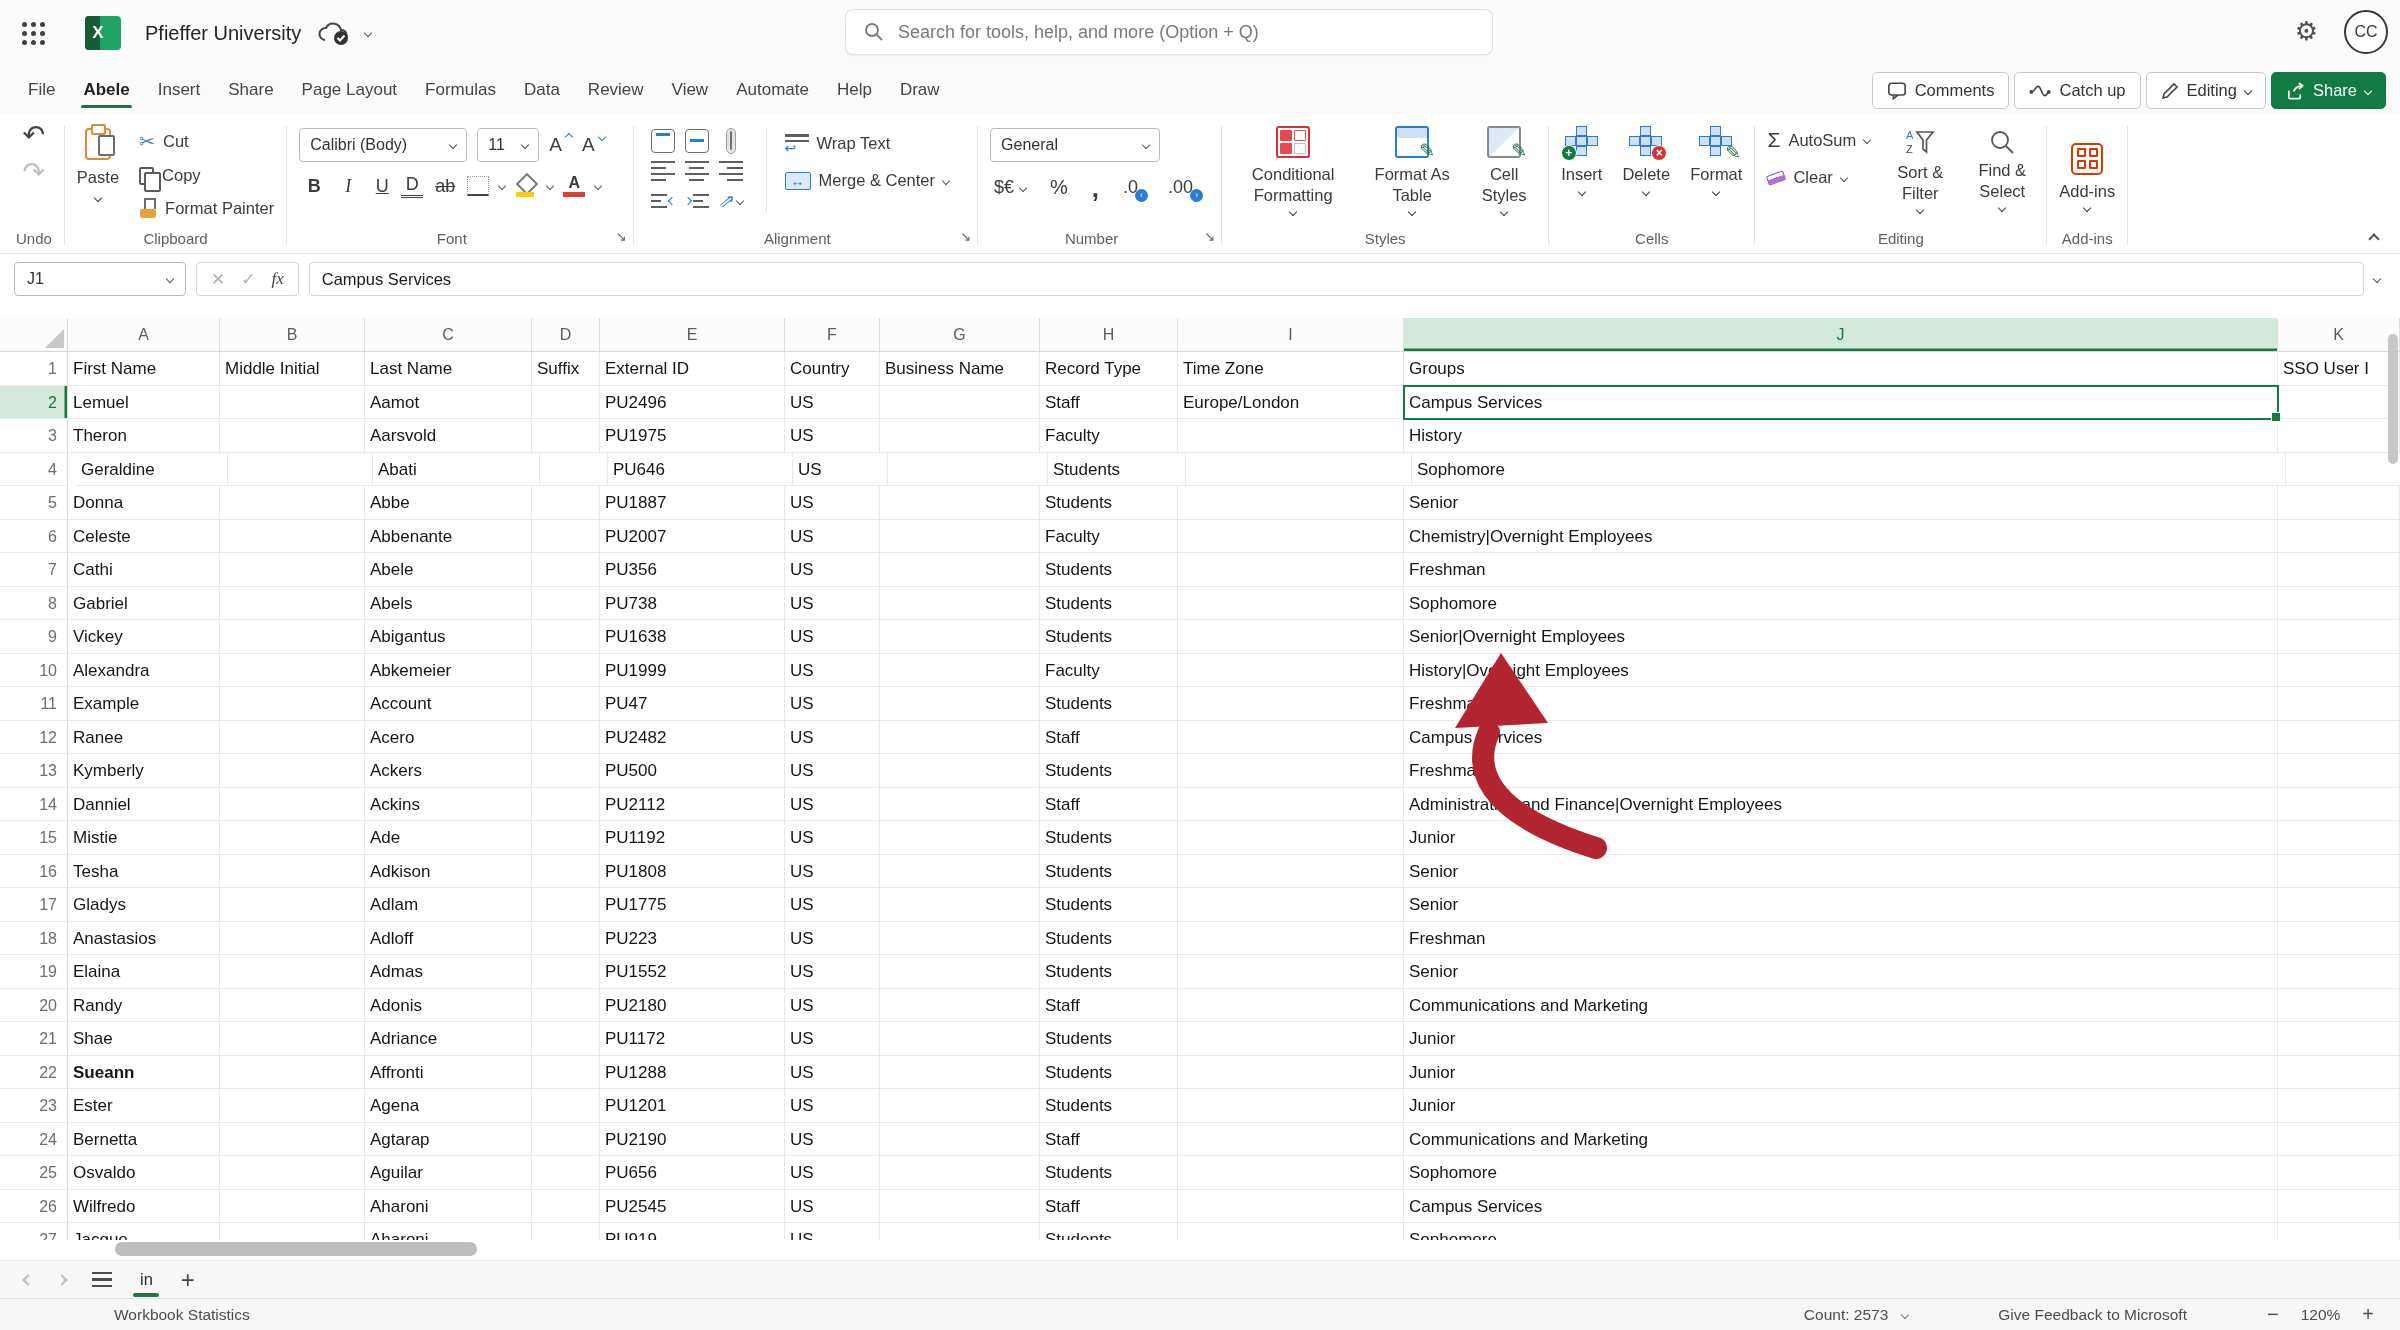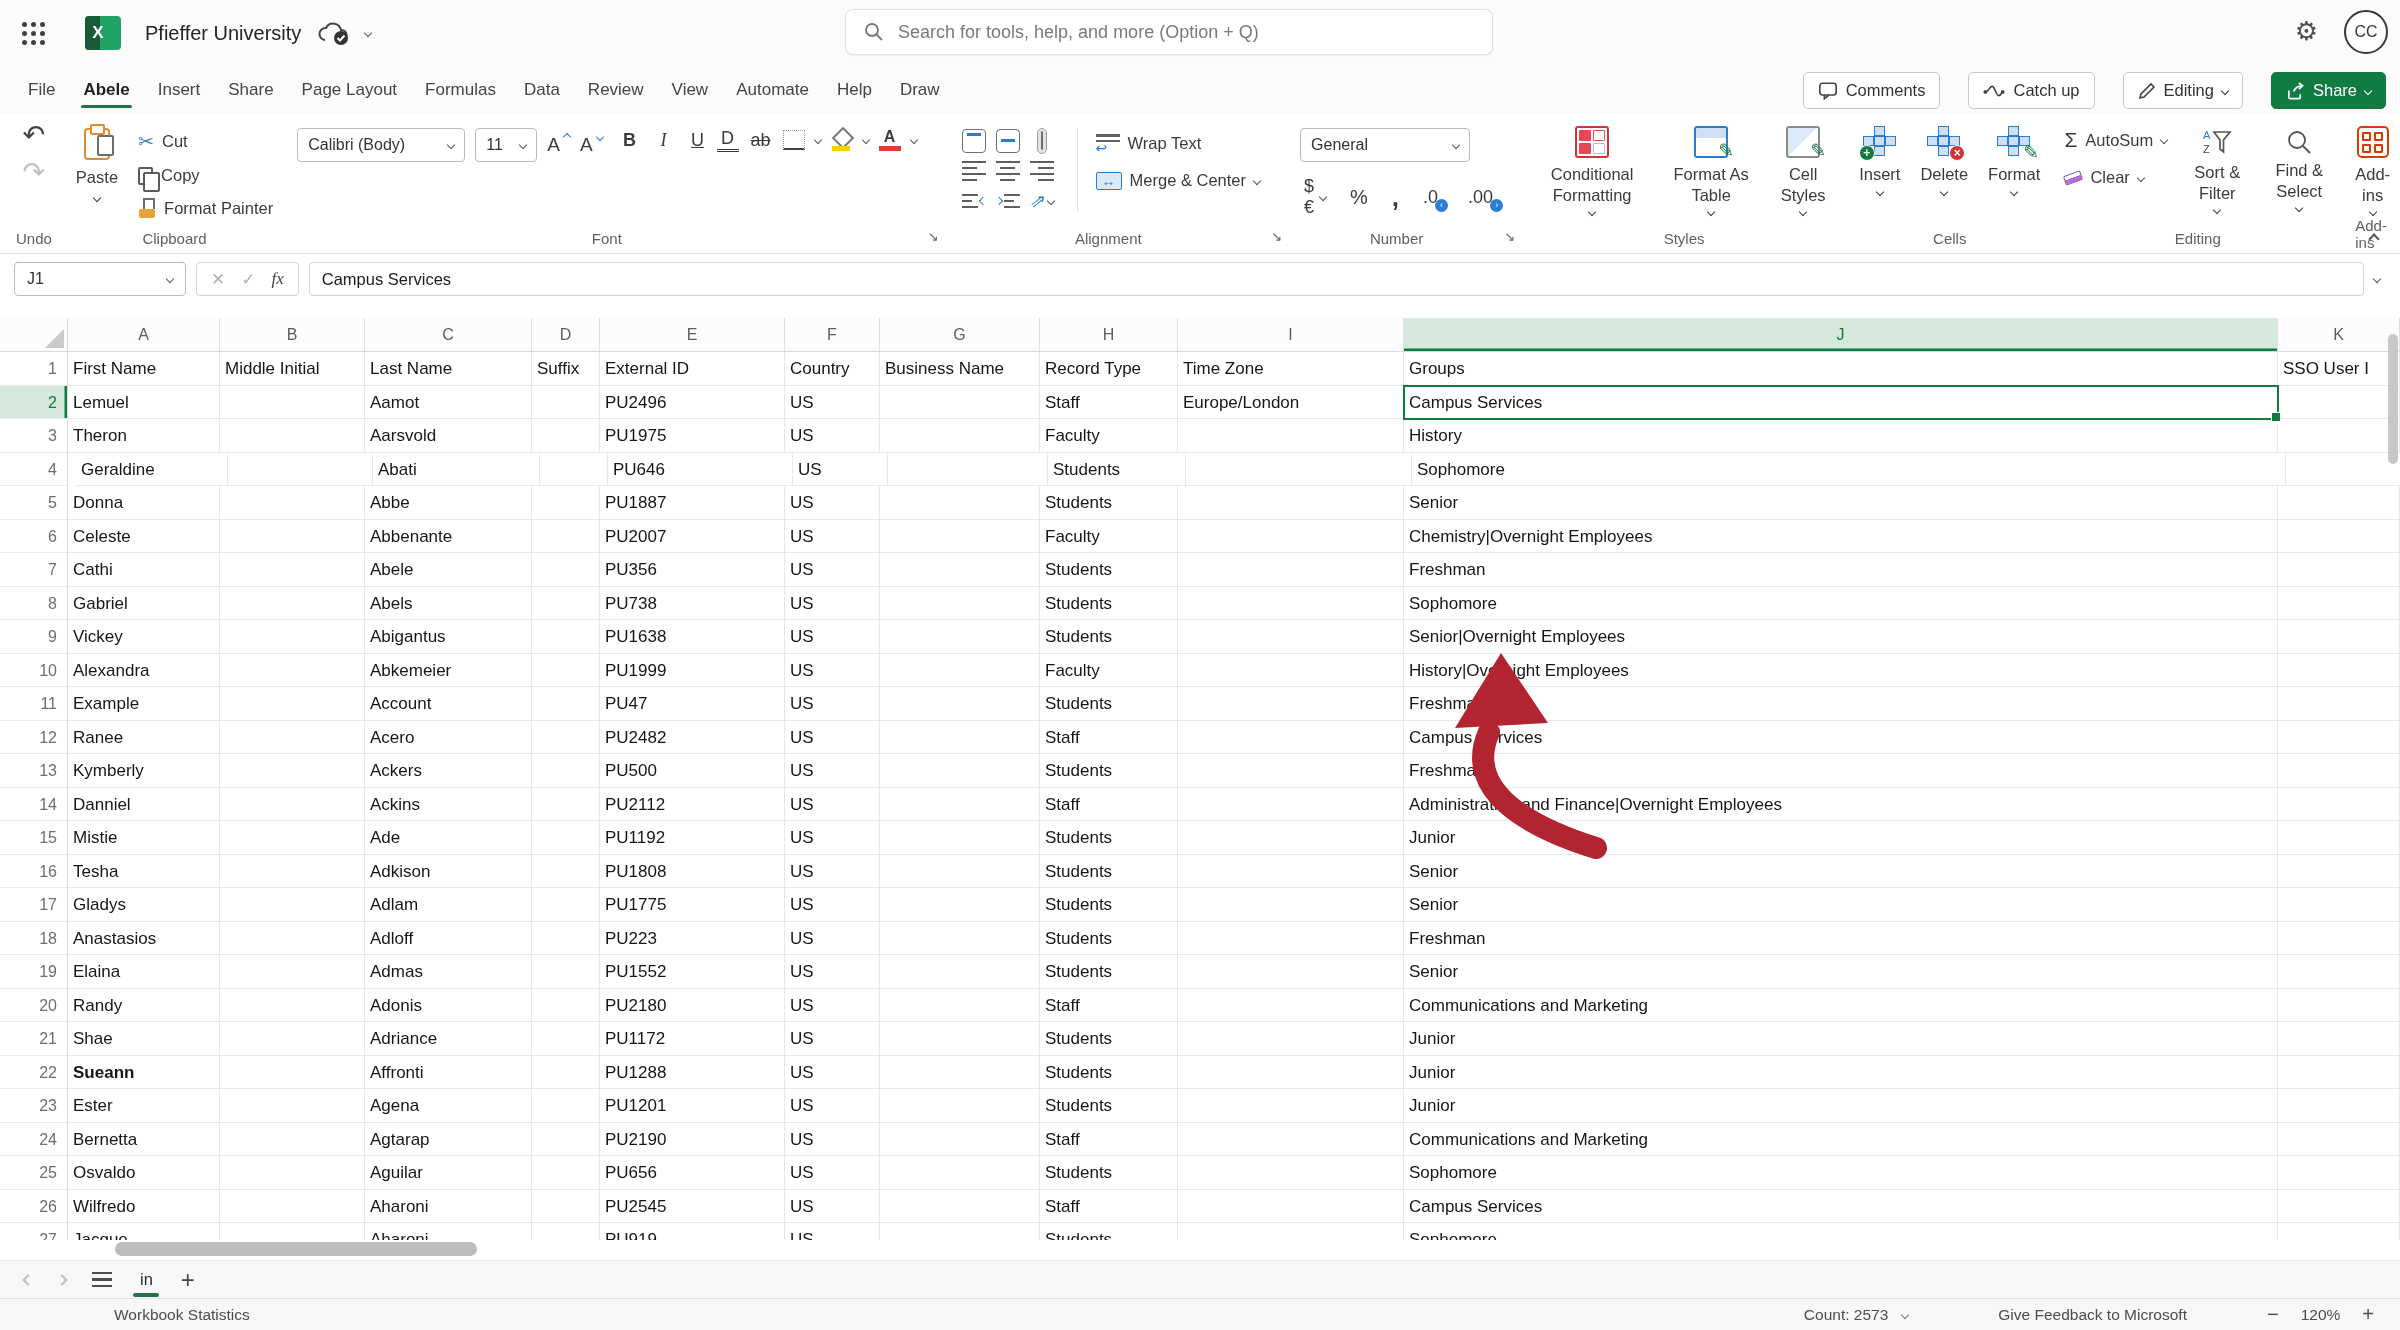--- a/index.html
+++ b/index.html
@@ -27,21 +27,21 @@
   .search .ph { color:#7a7a7a; font-size:18px; margin-left:14px; }
   .gear { position:absolute; right:82px; top:16px; font-size:26px; color:#505050; cursor:pointer; }
   .avatar { position:absolute; right:12px; top:10px; width:44px; height:44px; border:2.5px solid #383838; border-radius:50%; display:flex; align-items:center; justify-content:center; font-size:16px; color:#383838; background:#fff; cursor:pointer; }
 
   
   .tabrow { position:absolute; top:66px; left:0; width:2400px; height:48px; background:#fbfbfb; display:flex; align-items:center; }
   .rtab { font-size:17px; color:#444; padding:10px 14px; position:relative; cursor:pointer; }
   .rtab:first-child { margin-left:14px; }
   .rtab.active { font-weight:bold; color:#222; }
   .rtab.active::after { content:""; position:absolute; left:12px; right:12px; bottom:2px; height:3px; background:#217346; border-radius:2px; }
-  .top-actions { position:absolute; right:14px; top:72px; display:flex; gap:28px; align-items:flex-start; }
+  .top-actions { position:absolute; right:14px; top:72px; display:flex; gap:5px; align-items:flex-start; }
   .tbtn { height:37px; border:1px solid #c9c9c9; background:#fff; border-radius:5px; display:flex; align-items:center; gap:8px; padding:0 14px; font-size:16.5px; color:#333; cursor:pointer; }
   .tbtn.green { background:#107c41; border-color:#107c41; color:#fff; }
 
   
   .ribbon { position:absolute; top:114px; left:0; width:2400px; height:140px; background:#fff; border-bottom:1px solid #e3e3e3; display:flex; align-items:stretch; padding:6px 0 2px 6px; }
   .rgroup { position:relative; display:flex; flex-direction:column; align-items:center; padding:2px 10px 0 10px; }
   .rg-content { flex:1; display:flex; align-items:center; }
   .rg-label { font-size:15px; color:#615f5d; padding:2px 0 4px; }
   .rdiv { width:1px; background:#e3e3e3; margin:6px 2px; }
   .launcher { position:absolute; right:4px; bottom:7px; font-size:13px; color:#666; }
@@ -281,21 +281,21 @@
             <span>Format Painter</span>
           </div>
       </div>
     </div>
     <div class="rg-label">Clipboard</div>
   </div>
 
   <div class="rdiv"></div>
 
   <div class="rgroup" style="padding-right:26px;">
-    <div class="rg-content" style="align-items:flex-start; gap:12px; padding-top:6px;">
+    <div class="rg-content" style="flex-direction:column; align-items:flex-start; gap:12px; padding-top:6px;">
       <div style="display:flex; gap:10px; align-items:center;">
         <div class="sel-box" style="width:168px;">
             <span>Calibri (Body)</span>
             <span class="chev sm" style="margin-left:auto;color:#555;"></span>
           </div>
         <div class="sel-box" style="width:62px;">
             <span>11</span>
             <span class="chev sm" style="margin-left:auto;color:#555;"></span>
           </div>
         <span class="grow-a">A<span class="chev up" style="width:6px;height:6px;border-width:1.8px;"></span></span>

